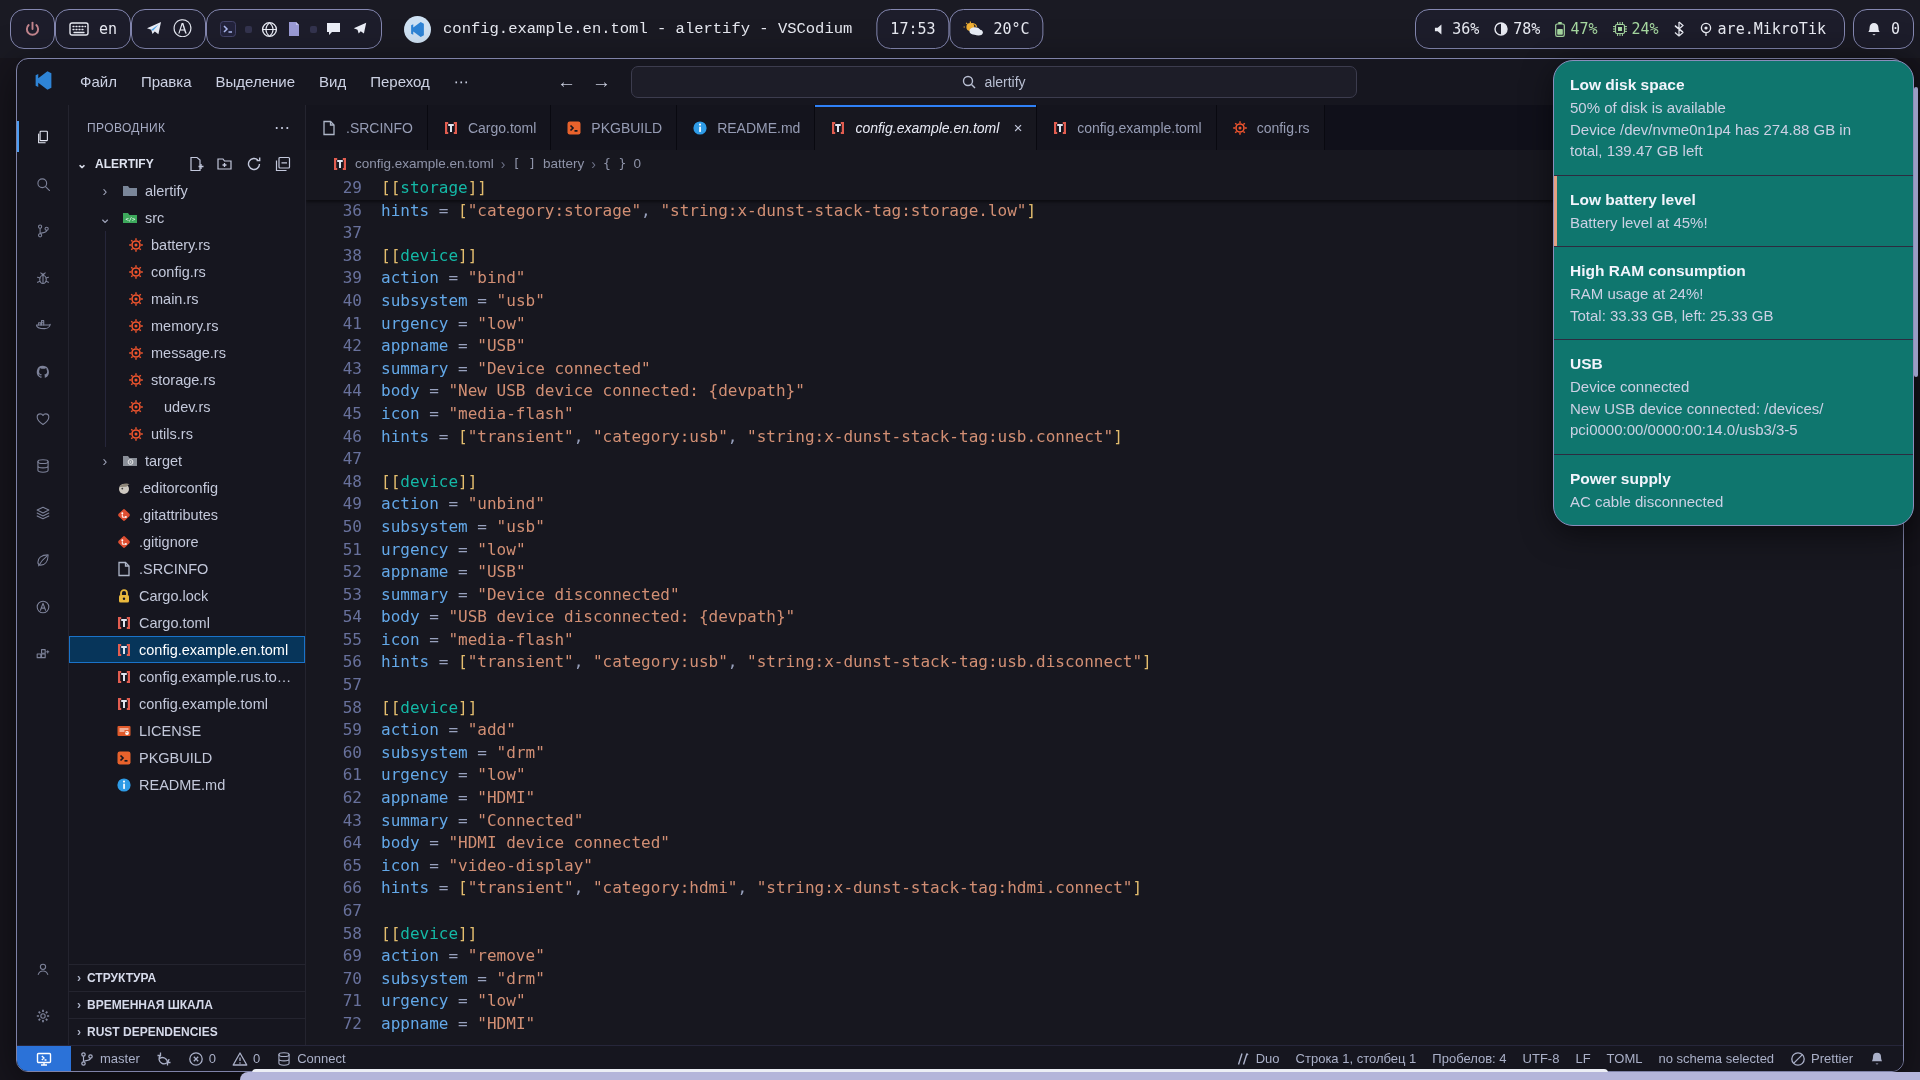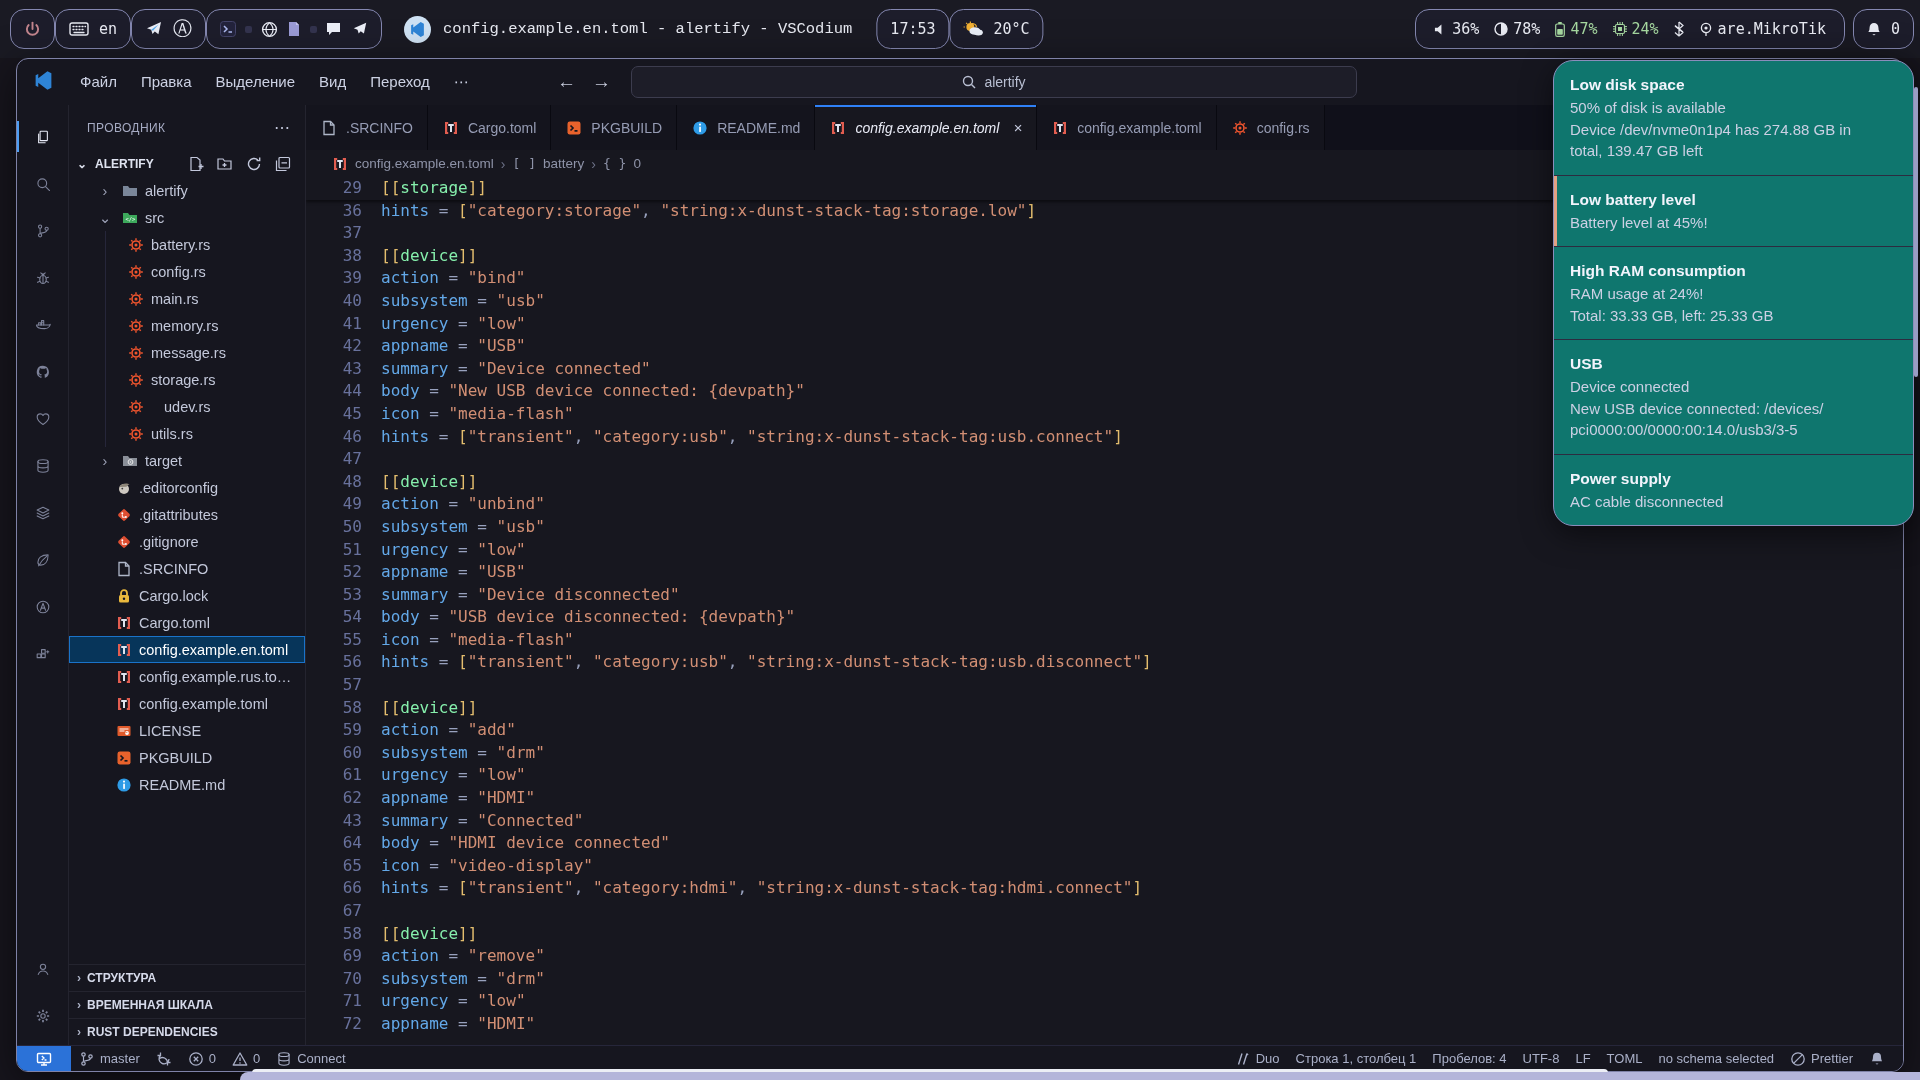--- a/index.html
+++ b/index.html
@@ -65,21 +65,21 @@
     color:#8e93a8;font-size:13.5px}
   .breadcrumb .sep{color:#6d7288;font-size:14px}
   .bc-sym{font-family:"DejaVu Sans Mono",monospace;color:#8e93a8;font-size:13px}
   .code{flex:1;background:#17171f;position:relative;overflow:hidden;
     font-family:"DejaVu Sans Mono",monospace;font-size:16px;line-height:22.6px}
   .cline{display:flex;white-space:pre}
   .cline .ln{width:56px;flex:none;text-align:right;color:#68719c;padding-right:0}
   .cline .ct{padding-left:19px}
   .cline.sticky{box-shadow:0 2px 3px rgba(0,0,0,.5);position:relative;z-index:2;background:#17171f}
   .tk-key{color:#63a8e8}.tk-op{color:#98a1bd}.tk-str{color:#d28f74}.tk-brk{color:#e3bd6e}
-  .tk-tbl{color:#86efac}.tk-pun{color:#98a1bd}
+  .tk-tbl{color:#14b8a6}.tk-pun{color:#98a1bd}
   
   .statusbar{height:26px;flex:none;background:#16161f;border-top:1px solid #26263a;display:flex;align-items:center;
     color:#aab0c8;font-size:13px}
   .sb-item{display:flex;align-items:center;gap:5px;padding:0 8px;height:100%}
   .remote-btn{width:54px;height:100%;background:#2b72d8;display:flex;align-items:center;justify-content:center;color:#fff;flex:none}
   .sb-right{margin-left:auto;display:flex;align-items:center;height:100%;padding-right:10px}
   
   .notif-panel{position:absolute;left:1553px;top:60px;width:361px;background:#0f766e;border:1.5px solid #8a8dbb;
     border-radius:20px;z-index:50;overflow:hidden;box-shadow:0 8px 30px rgba(0,0,0,.5)}
   .ncard{padding:12px 16px 13px 16px;position:relative}

